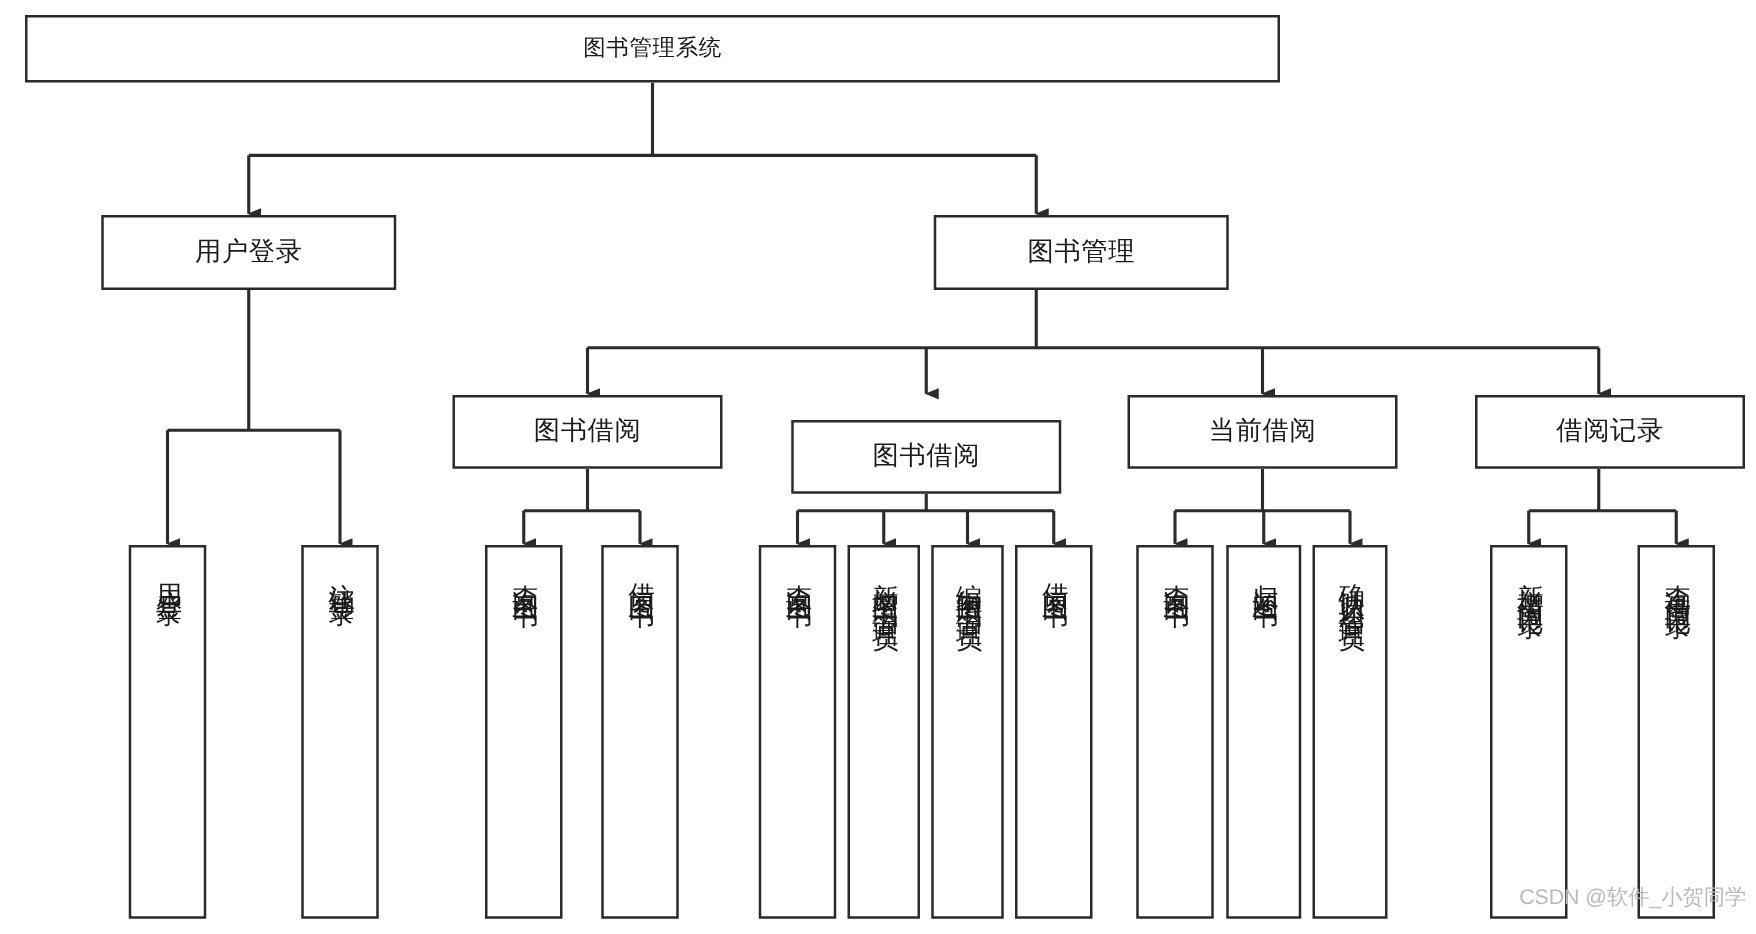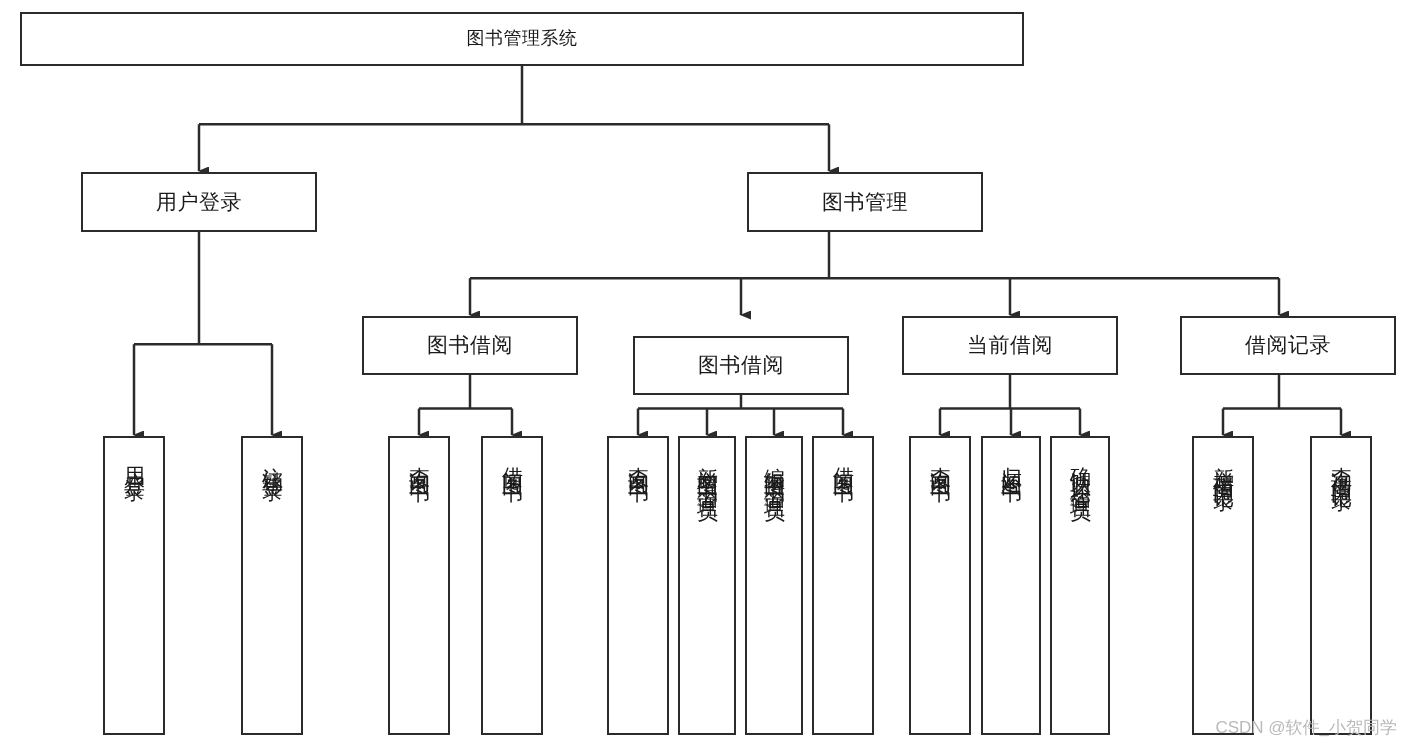--- a/index.html
+++ b/index.html
@@ -56,21 +56,21 @@
     text-orientation: upright;
     font-size: 21px;
     letter-spacing: 5px;
   }
   .node.root .node-label {
     font-size: 18px;
   }
   .watermark {
     position: absolute;
     right: 8px;
-    bottom: 8px;
+    bottom: 18px;
     font-size: 17px;
     color: #b9b9b9;
     z-index: 5;
     white-space: pre;
     font-family: "Liberation Sans", "DejaVu Sans", sans-serif;
   }
 </style>
 </head>
 <body>
 

